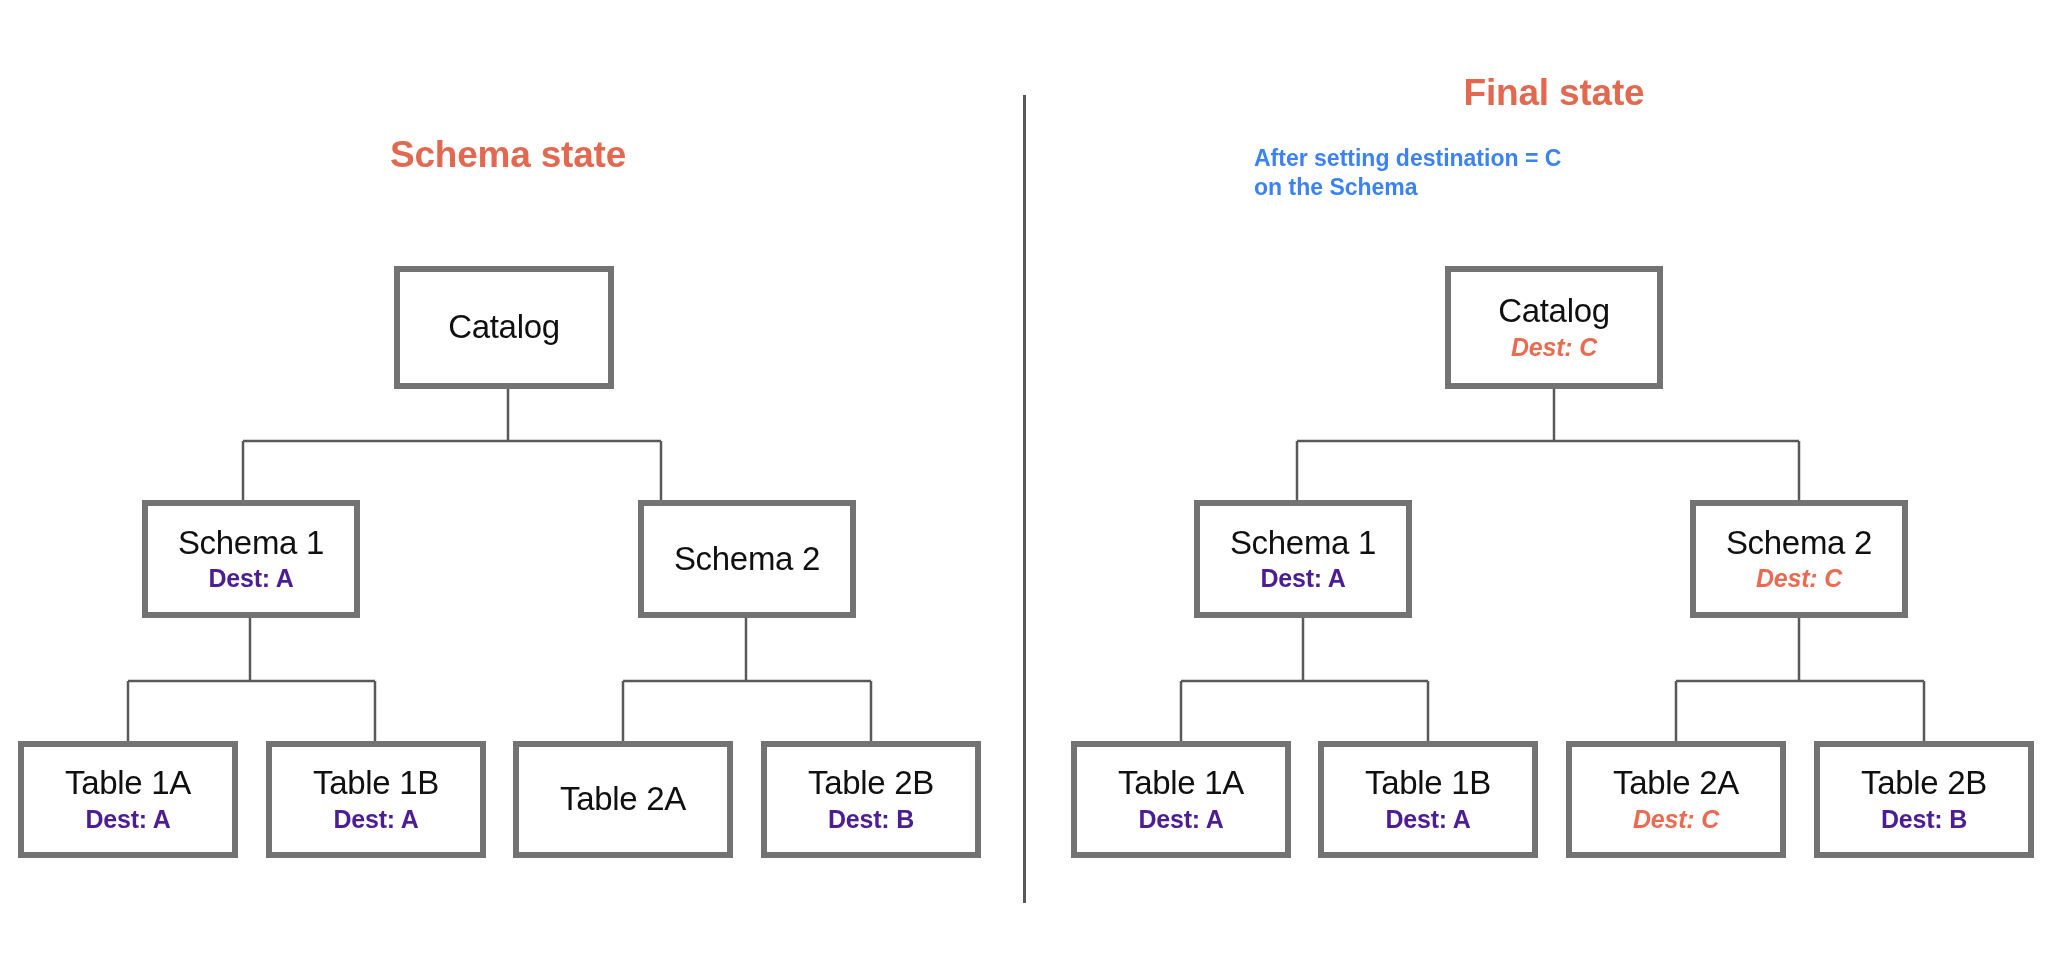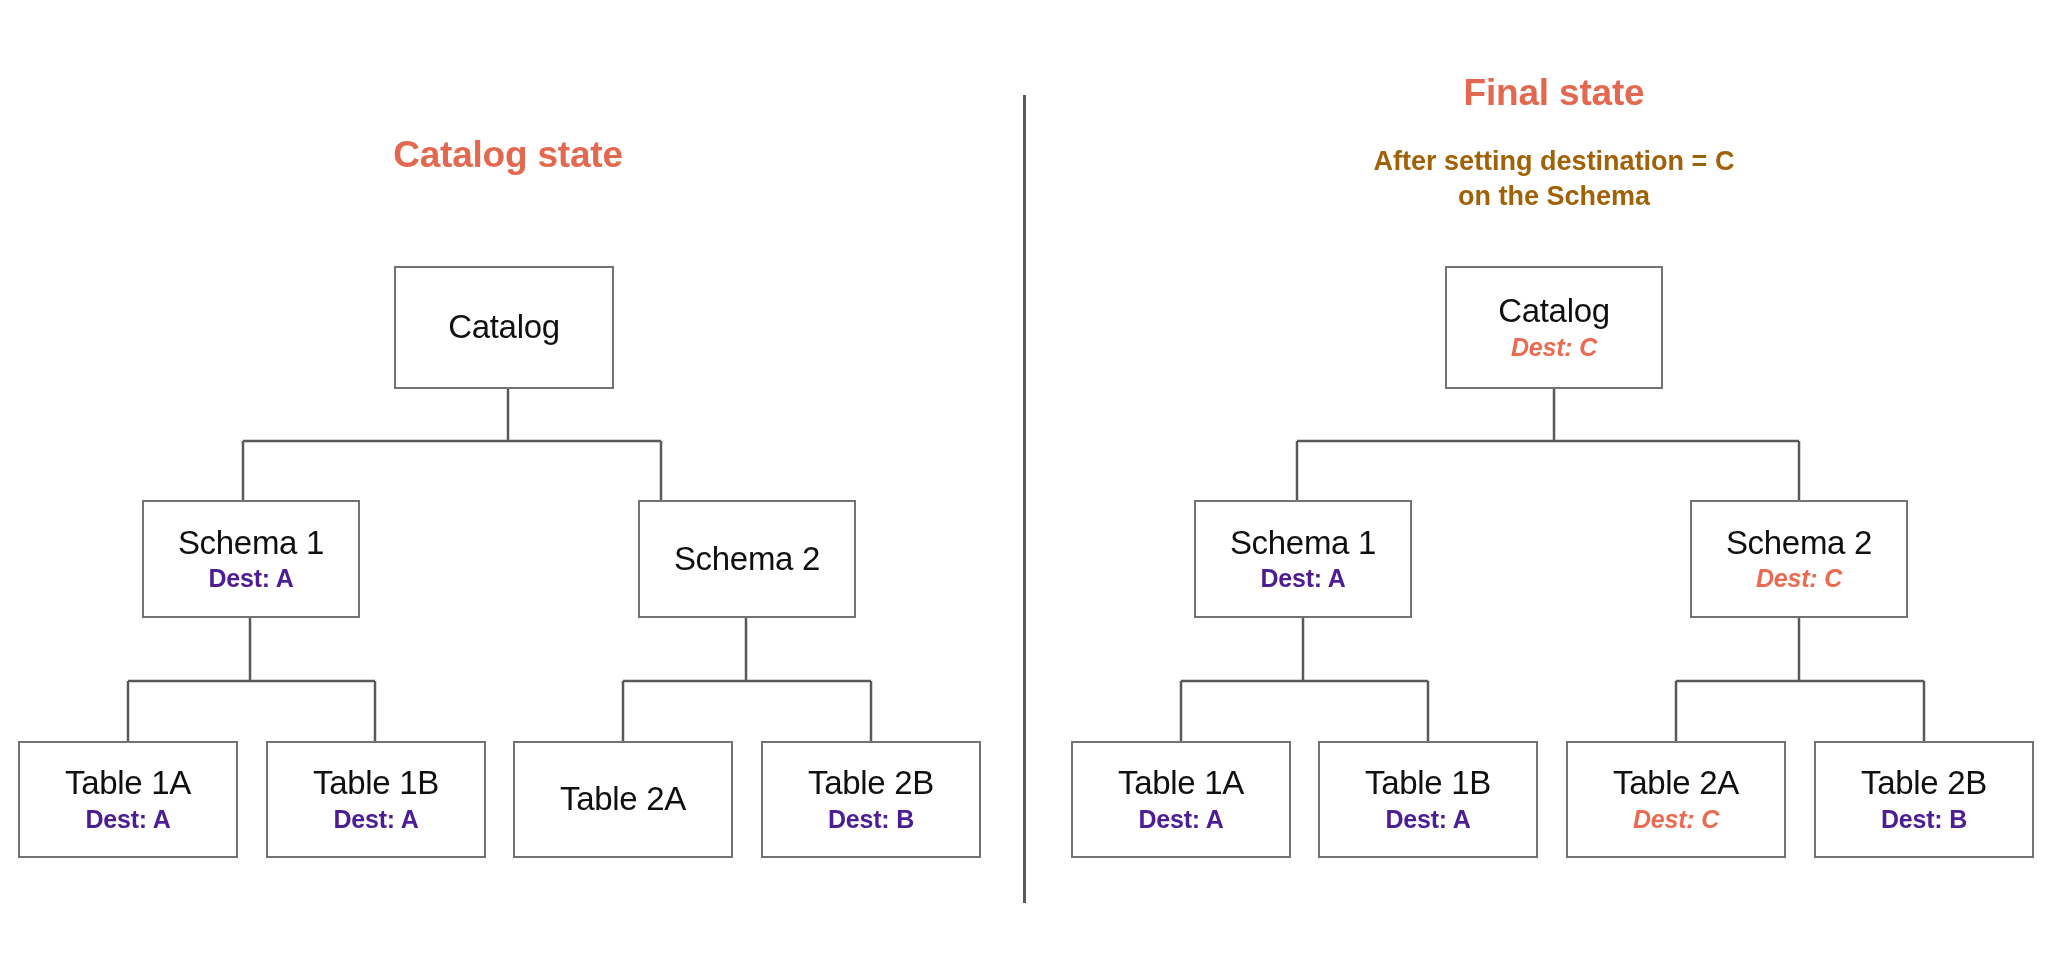--- a/index.html
+++ b/index.html
@@ -29,30 +29,29 @@
   .panel-title {
     position: absolute;
     text-align: center;
     font-weight: bold;
     color: #E2694F;
     letter-spacing: -0.2px;
     white-space: nowrap;
   }
   .panel-subtitle {
     position: absolute;
-    text-align: center;
     font-weight: bold;
-    color: #a16207;
-    font-size: 27px;
+    color: #3b82f6;
+    font-size: 23px;
     line-height: 1.28;
   }
   .node {
     position: absolute;
     box-sizing: border-box;
-    border: 2px solid #737373;
+    border: 6px solid #737373;
     background: #ffffff;
     display: flex;
     flex-direction: column;
     align-items: center;
     justify-content: center;
     text-align: left;
   }
   .node-label {
     color: #101010;
     font-size: 33px;
@@ -109,21 +108,21 @@
 
       <path d="M 1799 618 L 1799 681"></path>
       <path d="M 1676 681 L 1924 681"></path>
       <path d="M 1676 681 L 1676 741"></path>
       <path d="M 1924 681 L 1924 741"></path>
     </g>
   </svg>
 
   <div class="divider" style="left:1023px; top:95px; width:2.5px; height:808px;"></div>
 
-  <div class="panel-title" style="left:308px; top:134px; width:400px; font-size:37px;">Catalog state</div>
+  <div class="panel-title" style="left:308px; top:134px; width:400px; font-size:37px;">Schema state</div>
 
   <div class="node" style="left:394px; top:266px; width:220px; height:123px;">
     <div class="node-label">Catalog</div>
   </div>
 
   <div class="node" style="left:142px; top:500px; width:218px; height:118px;">
     <div class="node-label">Schema 1</div>
     <div class="node-dest dest-green">Dest: A</div>
   </div>
 

